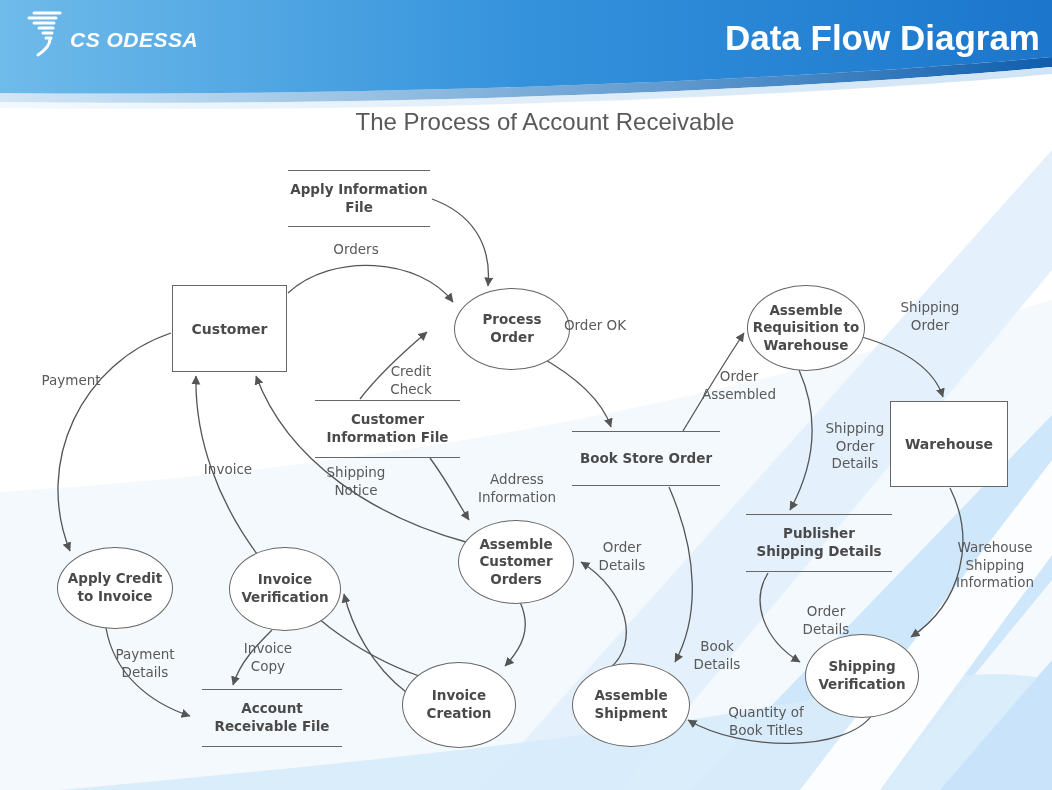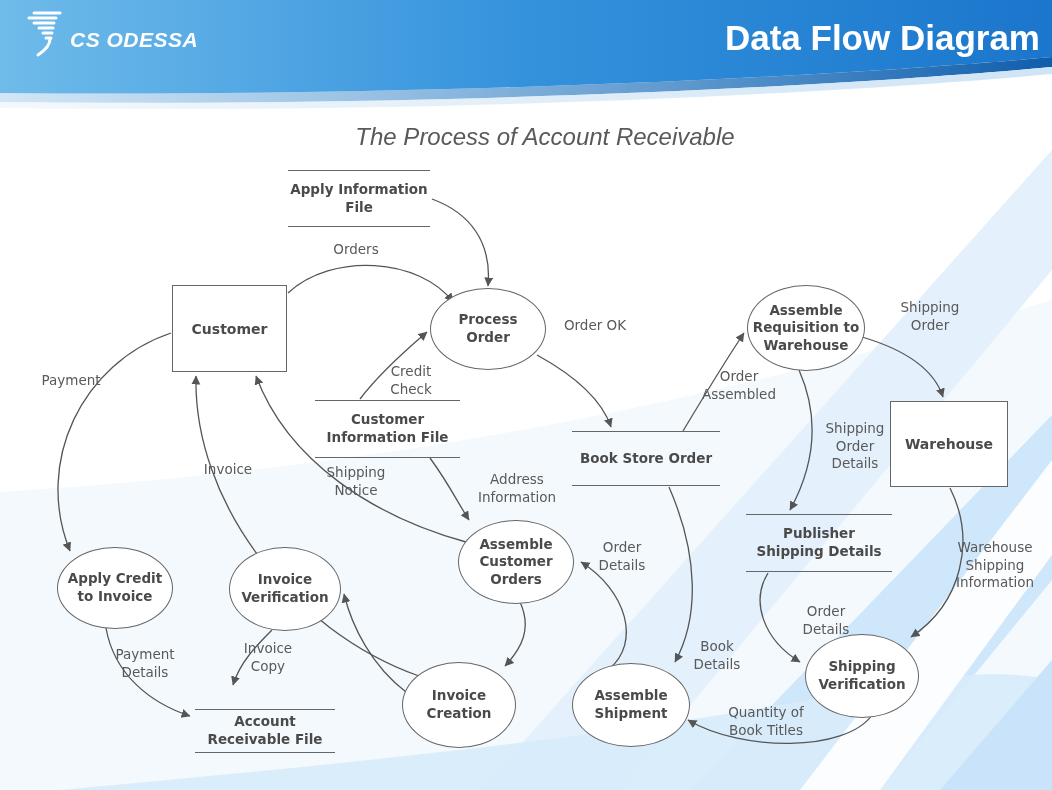--- a/index.html
+++ b/index.html
@@ -9,23 +9,23 @@
   #bg{z-index:0;}
   #flows{z-index:2;}
   #nodes{position:absolute;left:0;top:0;width:100%;height:100%;z-index:3;pointer-events:none;}
   .header{position:absolute;left:0;top:0;width:1052px;height:130px;z-index:4;}
   .logo{position:absolute;left:24px;top:8px;display:flex;align-items:flex-end;justify-content:center;}
   .logo-text{color:#fff;font-family:"Liberation Sans",sans-serif;font-weight:bold;
              font-style:italic;font-size:21px;letter-spacing:.5px;margin-left:2px;margin-bottom:6px;}
   .title{position:absolute;left:0;right:0;top:6px;margin:12px;text-align:right;
          font-family:"Liberation Sans",sans-serif;font-weight:bold;font-size:35px;
          color:var(--title_text,#fff);}
-  .subtitle{position:absolute;top:123px;left:50%;transform:translateX(calc(-50% + 19px));
+  .subtitle{position:absolute;top:108px;left:50%;transform:translateX(calc(-50% + 19px));
             z-index:3;font-family:"Liberation Sans",sans-serif;font-size:24px;
-            color:var(--subtitle_text,#595959);white-space:nowrap;font-style:italic;}
+            color:var(--subtitle_text,#595959);white-space:nowrap;}
   .process{position:absolute;box-sizing:border-box;border:1.4px solid var(--node_border,#666);
            border-radius:50%;background:#fff;display:flex;align-items:center;justify-content:center;
            text-align:center;}
   .entity{position:absolute;box-sizing:border-box;border:1.5px solid var(--node_border,#666);
           background:#fff;display:flex;align-items:center;justify-content:center;text-align:center;}
   .store{position:absolute;box-sizing:border-box;border-top:1.4px solid var(--node_border,#666);
          border-bottom:1.4px solid var(--node_border,#666);display:flex;align-items:center;
          justify-content:center;text-align:center;}
   .process span,.store span{font-weight:bold;color:var(--node_text,#4a4a4a);font-size:13.5px;
          line-height:1.3;white-space:pre-line;}
@@ -69,21 +69,21 @@
       <path d="M 466 542 C 375 517, 288 462, 256 376" fill="none" stroke="#555555" stroke-width="1.3" marker-end="url(#ah)"></path>
       <path d="M 419 676 C 290 630, 193 500, 196 376" fill="none" stroke="#555555" stroke-width="1.3" marker-end="url(#ah)"></path>
       <path d="M 406 692 C 372 666, 352 627, 344 594" fill="none" stroke="#555555" stroke-width="1.3" marker-end="url(#ah)"></path>
       <path d="M 171 333 C 82 363, 34 462, 70 551" fill="none" stroke="#555555" stroke-width="1.3" marker-end="url(#ah)"></path>
       <path d="M 106 628 C 114 674, 150 703, 190 716" fill="none" stroke="#555555" stroke-width="1.3" marker-end="url(#ah)"></path>
       <path d="M 272 630 C 257 645, 240 662, 233 685" fill="none" stroke="#555555" stroke-width="1.3" marker-end="url(#ah)"></path>
       <path d="M 430 458 C 449 484, 458 503, 469 520" fill="none" stroke="#555555" stroke-width="1.3" marker-end="url(#ah)"></path>
     </svg>
 
   <div id="nodes">
-      <div class="process" style="left: 430px; top: 288px; width: 116px; height: 82px;">
+      <div class="process" style="left: 454px; top: 288px; width: 116px; height: 82px;">
         <span>Process
 Order</span>
       </div>
       <div class="process" style="left: 747px; top: 285px; width: 118px; height: 86px;">
         <span>Assemble
 Requisition to
 Warehouse</span>
       </div>
       <div class="process" style="left: 458px; top: 520px; width: 116px; height: 84px;">
         <span>Assemble
@@ -124,21 +124,21 @@
         <span>Customer
 Information File</span>
       </div>
       <div class="store" style="left: 572px; top: 431px; width: 148px; height: 55px;">
         <span>Book Store Order</span>
       </div>
       <div class="store" style="left: 746px; top: 514px; width: 146px; height: 58px;">
         <span>Publisher
 Shipping Details</span>
       </div>
-      <div class="store" style="left: 195px; top: 689px; width: 140px; height: 44px; margin-top: 20px;">
+      <div class="store" style="left: 202px; top: 689px; width: 140px; height: 58px;">
         <span>Account
 Receivable File</span>
       </div>
       <span class="flow-label" style="left: 356px; top: 250px;">Orders</span>
       <span class="flow-label" style="left: 595px; top: 326px;">Order OK</span>
       <span class="flow-label" style="left: 411px; top: 381px;">Credit
 Check</span>
       <span class="flow-label" style="left: 930px; top: 317px;">Shipping
 Order</span>
       <span class="flow-label" style="left: 739px; top: 386px;">Order

